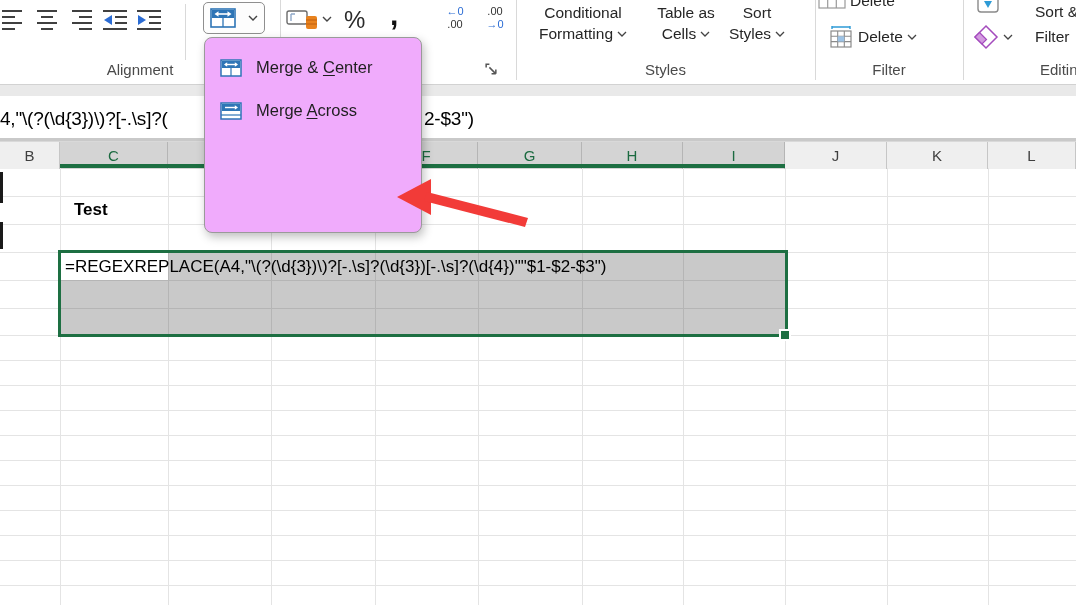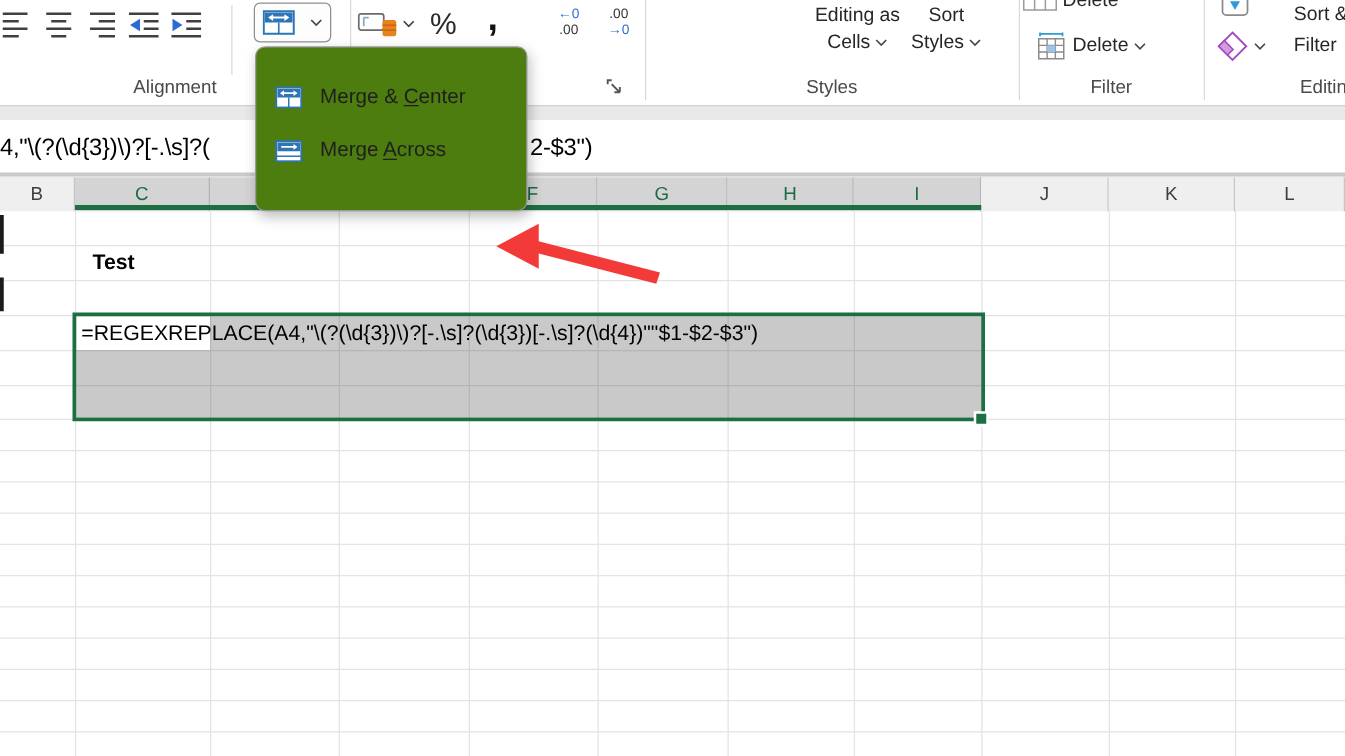--- a/index.html
+++ b/index.html
@@ -38,22 +38,22 @@
   .sel-fill{left:61px;top:253px;width:724px;height:81px;background:#c9c9c9;}
   .sel-line{background:#b5b5b5;}
   .active-cell{left:61px;top:253px;width:107px;height:27px;background:#fff;}
   .sel-border{left:58px;top:250px;width:724px;height:81px;border:3px solid #1d6f42;background:transparent;}
   .fill-handle{left:779px;top:329px;width:12px;height:12px;background:#fff;}
   .fill-handle-inner{left:781px;top:331px;width:8px;height:8px;background:#1d6f42;}
   .cell-formula{left:65px;top:253px;height:27px;line-height:27px;font-size:17px;color:#000;white-space:pre;z-index:3;}
   .cell-test{left:74px;top:196px;height:28px;line-height:28px;font-size:17px;font-weight:bold;color:#000;}
   .black-mark{left:0;width:3px;background:#1a1a1a;}
   
-  #menu{left:204px;top:37px;width:218px;height:132px;background:#4d7c0f;border:1.3px solid #9a9a9a;
-        border-radius:8px;box-shadow:2px 4px 10px rgba(0,0,0,.25);z-index:10;box-sizing:border-box;padding-top:18px;}
+  #menu{left:204px;top:37px;width:218px;height:196px;background:#f0abfc;border:1.3px solid #9a9a9a;
+        border-radius:8px;box-shadow:2px 4px 10px rgba(0,0,0,.25);z-index:10;box-sizing:border-box;padding-top:8px;}
   .menu-item{height:43px;display:flex;align-items:center;cursor:pointer;}
   .mi-icon{margin-left:14px;width:24px;display:flex;justify-content:center;}
   .menu-label{margin-left:13px;font-size:16.5px;color:#1f1f1f;white-space:nowrap;}
   .menu-label u{text-underline-offset:2px;}
   #arrow{left:392px;top:174px;z-index:20;}
   .clip-top{overflow:visible;}
 </style>
 </head>
 <body>
 
@@ -144,22 +144,31 @@
       <div class="dec-blue">→0</div>
     </div>
 
     <svg class="abs icon-btn" style="left:484px;top:62px" width="14" height="14" viewBox="0 0 13 13">
       <path d="M2 5V2h3" fill="none" stroke="#555" stroke-width="1.4"></path>
       <path d="M5 5l6 6M11 11v-4M11 11H7" fill="none" stroke="#555" stroke-width="1.4"></path>
     </svg>
 
     <div class="abs rsep" style="left:516px"></div>
 
+    <div class="abs two-line-btn" style="left:520px;width:126px">
+      <div>Conditional</div>
+      <div class="btn-row">
+          <span>Formatting</span>
+        <svg width="10" height="6" viewBox="0 0 10 6">
+            <path d="M1 1l4 4 4-4" fill="none" stroke="#444" stroke-width="1.3"></path>
+          </svg>
+        </div>
+    </div>
     <div class="abs two-line-btn" style="left:640px;width:92px">
-      <div>Editing as</div>
+      <div>Table as</div>
       <div class="btn-row">
           <span>Cells</span>
         <svg width="10" height="6" viewBox="0 0 10 6">
             <path d="M1 1l4 4 4-4" fill="none" stroke="#444" stroke-width="1.3"></path>
           </svg>
         </div>
     </div>
     <div class="abs two-line-btn" style="left:722px;width:70px">
       <div>Sort</div>
       <div class="btn-row">

